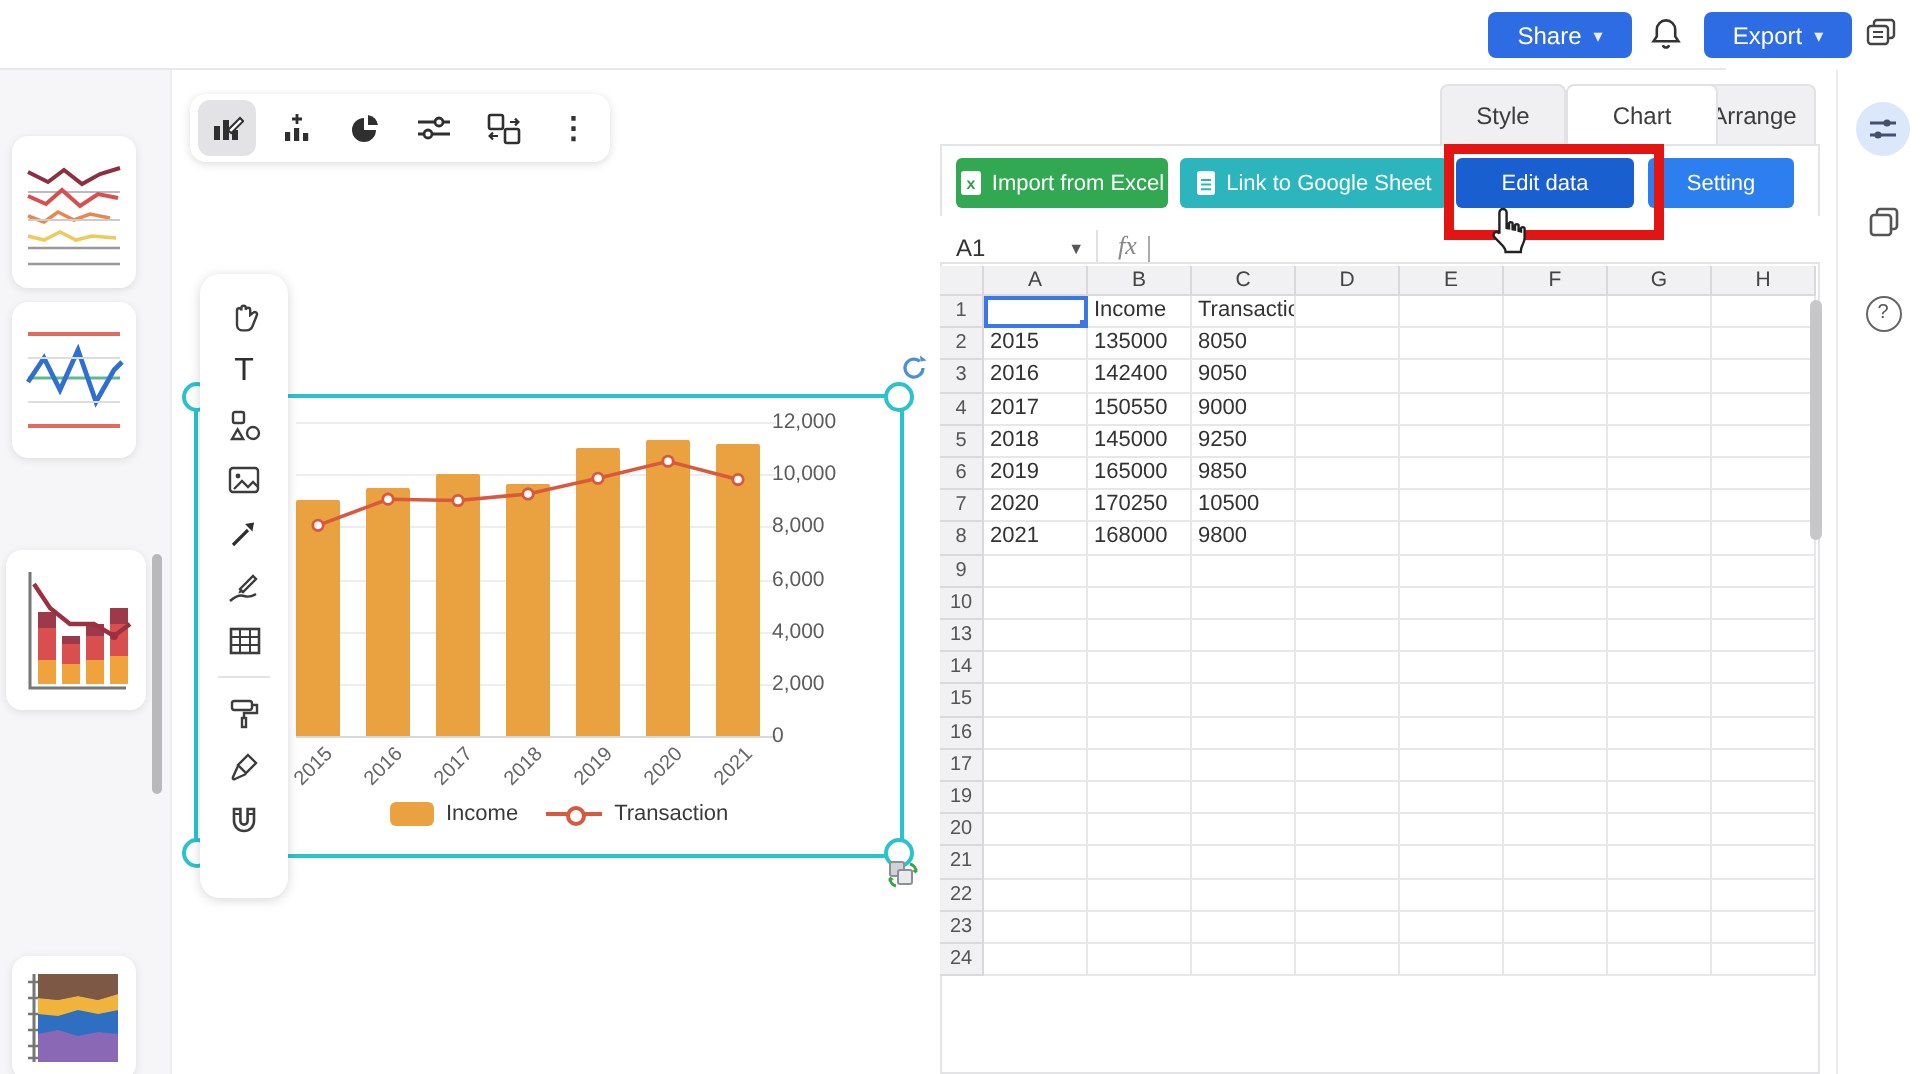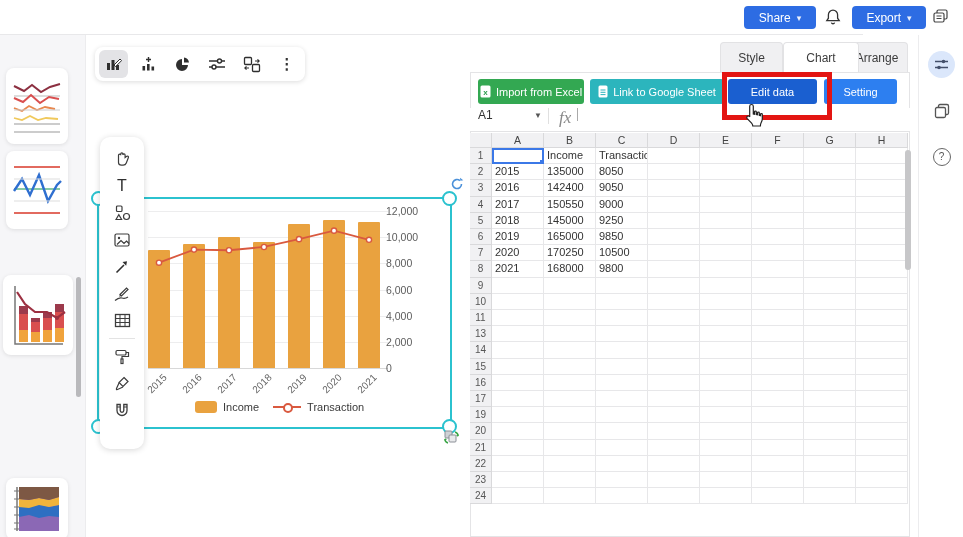--- a/index.html
+++ b/index.html
@@ -48,25 +48,25 @@
          border:1px solid #e4e4e6;box-sizing:border-box;z-index:20;}
   .tab{position:absolute;top:42px;height:30px;line-height:30px;text-align:center;font-size:12px;color:#3c3c3c;
        background:#f0f0f2;border:1px solid #e2e2e4;border-bottom:none;border-radius:4px 4px 0 0;
        box-sizing:border-box;cursor:pointer;z-index:21;}
   .tab.active{background:#fff;z-index:22;}
   .panel-btn{position:absolute;top:79px;height:25px;border-radius:3px;color:#fff;font-size:11px;
              display:flex;align-items:center;justify-content:center;gap:5px;cursor:pointer;z-index:25;}
   #redbox{position:absolute;left:722px;top:72px;width:100px;height:38px;border:5px solid #e31512;z-index:40;}
   
   #fbar{position:absolute;left:470px;top:108px;width:440px;height:23px;border-bottom:1px solid #e3e3e5;
-        background:#fff;display:flex;align-items:flex-start;z-index:21;}
+        background:#fff;display:flex;align-items:flex-end;z-index:21;}
   #cellref{width:70px;padding-left:8px;font-size:12px;color:#333;display:flex;align-items:center;justify-content:space-between;}
   #cellref .caret{color:#444;margin-right:6px;font-size:8px;}
   .vline{width:1px;height:16px;background:#e0e0e0;}
-  #fx{font-family:"Liberation Serif",serif;font-style:italic;font-size:17px;color:#888;margin-left:10px;}
+  #fx{font-family:"Liberation Serif",serif;font-style:italic;font-size:13px;color:#888;margin-left:10px;}
   #fxcursor{width:1px;height:13px;background:#aaa;margin-left:6px;}
   
   #sheet-cols{position:absolute;left:470px;top:133px;width:438px;height:15px;display:flex;z-index:21;}
   .col-cell,.corner-cell{box-sizing:border-box;background:#f1f1f3;border-right:1px solid #d9d9db;
       border-bottom:1px solid #d9d9db;font-size:10.5px;color:#444;text-align:center;line-height:15px;}
   .corner-cell{width:22px;flex:none;}
   .col-cell{width:52px;flex:none;}
   .flexcol{flex:1 1 auto !important;width:auto !important;overflow:hidden;}
   #sheet-rows{position:absolute;left:470px;top:148px;width:438px;height:389px;overflow:hidden;z-index:21;}
   .sheet-row{display:flex;height:16.208px;}
@@ -513,31 +513,20 @@
         <div class="cell"></div>
         <div class="cell"></div>
         <div class="cell"></div>
         <div class="cell"></div>
         <div class="cell"></div>
         <div class="cell"></div>
         <div class="cell"></div>
         <div class="cell flexcol"></div>
       </div>
       <div class="sheet-row">
-        <div class="rownum">11</div>
-        <div class="cell"></div>
-        <div class="cell"></div>
-        <div class="cell"></div>
-        <div class="cell"></div>
-        <div class="cell"></div>
-        <div class="cell"></div>
-        <div class="cell"></div>
-        <div class="cell flexcol"></div>
-      </div>
-      <div class="sheet-row">
         <div class="rownum">13</div>
         <div class="cell"></div>
         <div class="cell"></div>
         <div class="cell"></div>
         <div class="cell"></div>
         <div class="cell"></div>
         <div class="cell"></div>
         <div class="cell"></div>
         <div class="cell flexcol"></div>
       </div>

